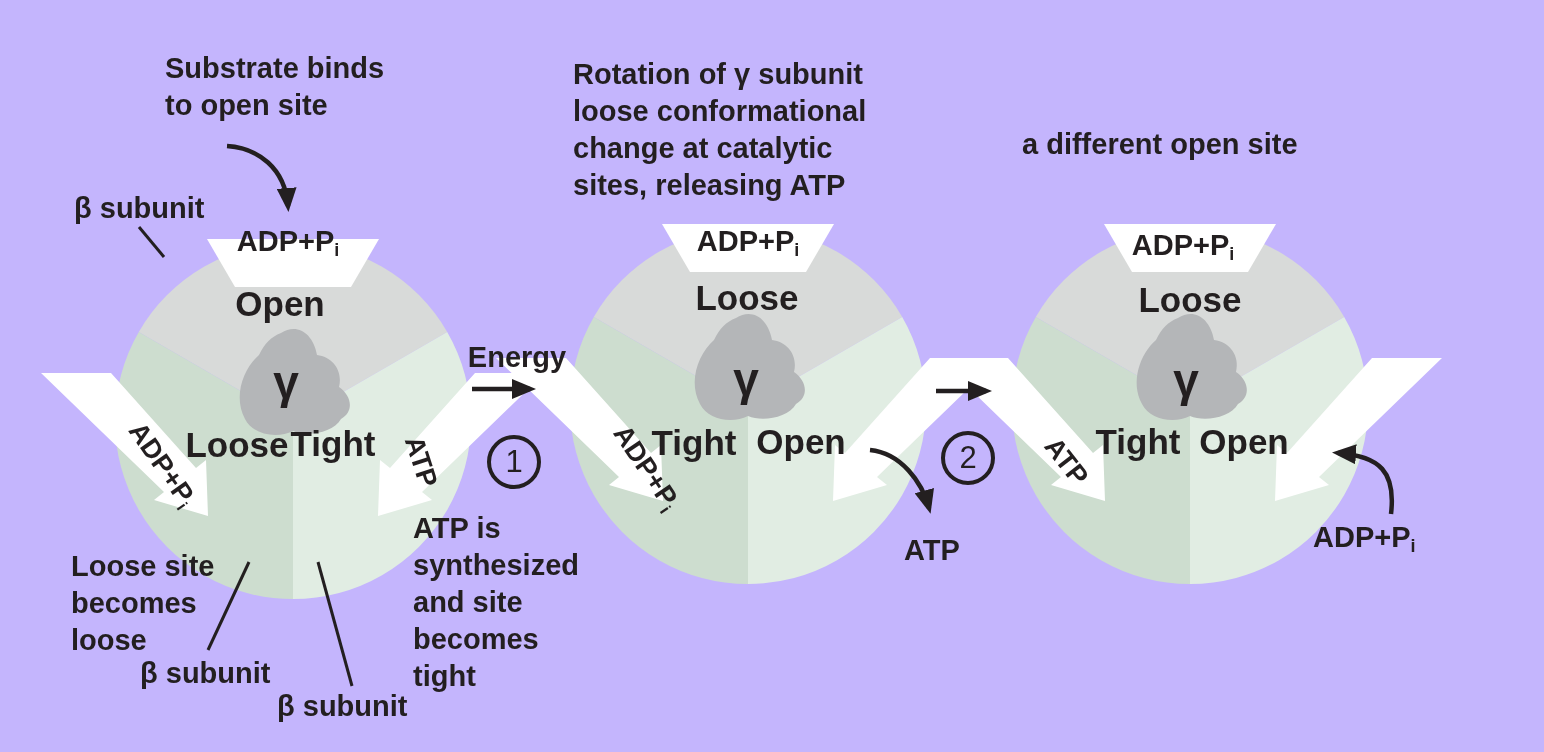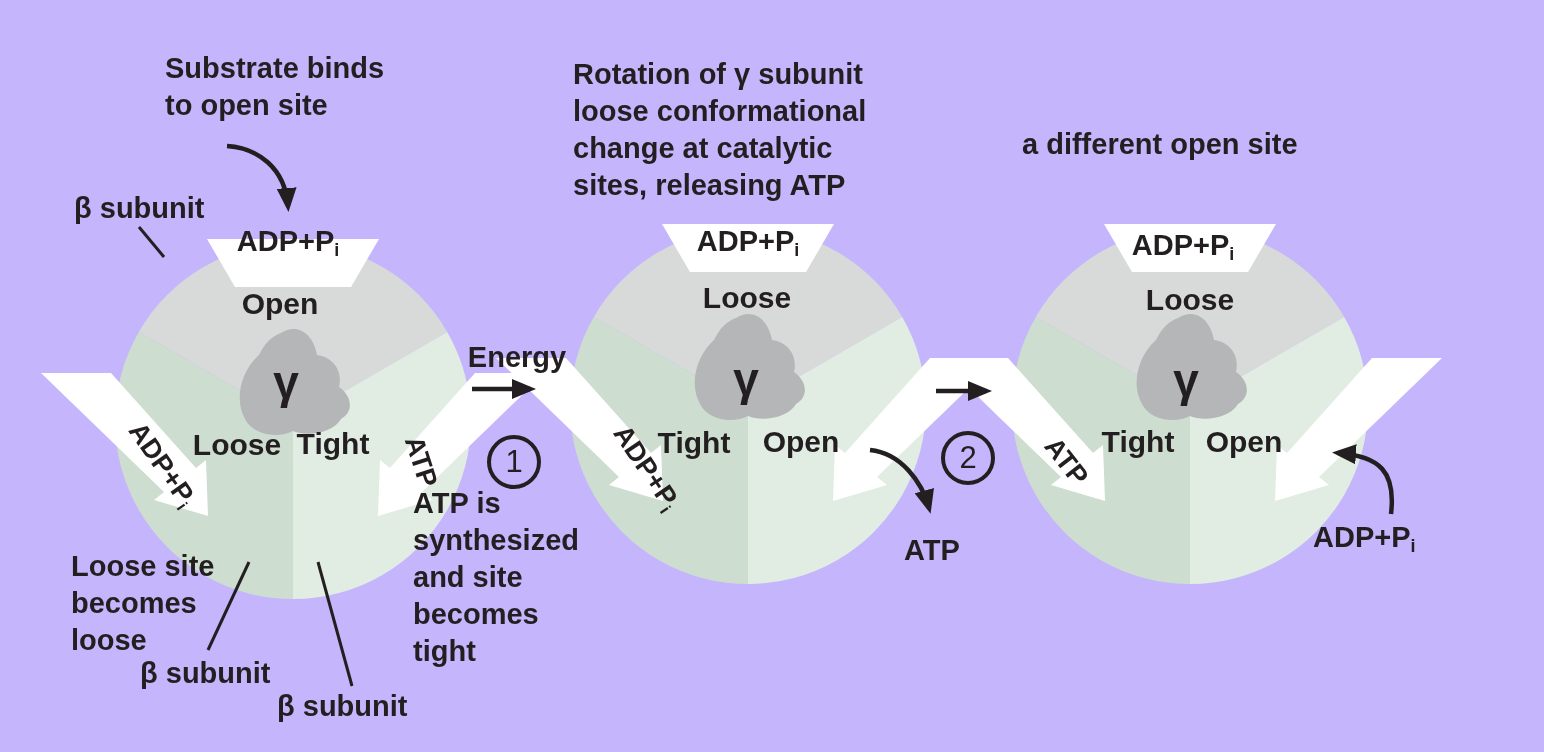--- a/index.html
+++ b/index.html
@@ -16,21 +16,21 @@
   .layer { position: absolute; left: 0; top: 0; }
   .txt {
     position: absolute;
     font-size: 29px;
     font-weight: 700;
     line-height: 37px;
     color: #231f20;
     white-space: nowrap;
   }
   .center { transform: translate(-50%, -50%); }
-  .sector-label { font-size: 30px; }
+  .sector-label { font-size: 35px; }
   .gamma-label { font-size: 46px; font-weight: 700; }
   .wedge-label { font-size: 27px; }
   .sub { font-size: 0.62em; vertical-align: -0.28em; }
   .stepnum {
     position: absolute;
     width: 54px; height: 54px;
     border: 4px solid #231f20;
     border-radius: 50%;
     box-sizing: border-box;
     display: flex; align-items: center; justify-content: center;
@@ -114,21 +114,21 @@
   <div class="txt center gamma-label" style="left:286px; top:382px;">γ</div>
   <div class="txt center sector-label" style="left:237px; top:444px;">Loose</div>
   <div class="txt center sector-label" style="left:333px; top:443px;">Tight</div>
   <div class="txt rot55 wedge-label" style="left:159px; top:467px;"><span>ADP+P</span><span class="sub">i</span></div>
   <div class="txt rot72 wedge-label" style="left:417px; top:463px;"><span>ATP</span><span class="sub"></span></div>
 
   <div class="txt center" style="left:517px; top:357px;text-align:right;">Energy</div>
 
   <div class="stepnum" style="left:514px; top:462px;">1</div>
 
-  <div class="txt" style="left:413px; top:485px;">
+  <div class="txt" style="left:413px; top:510px;">
     <div>ATP is</div>
     <div>synthesized</div>
     <div>and site</div>
     <div>becomes</div>
     <div>tight</div>
   </div>
 
   <div class="txt" style="left:71px; top:548px;">
     <div>Loose site</div>
     <div>becomes</div>

